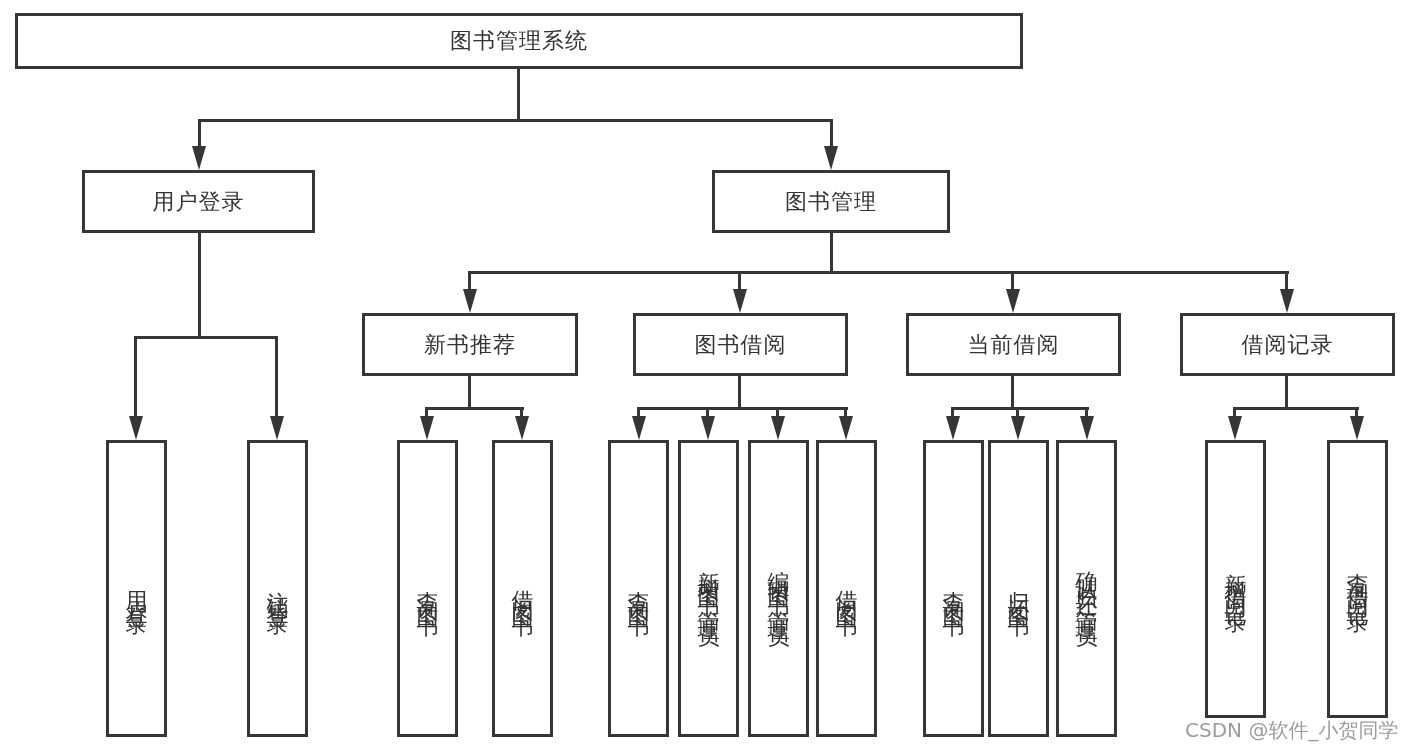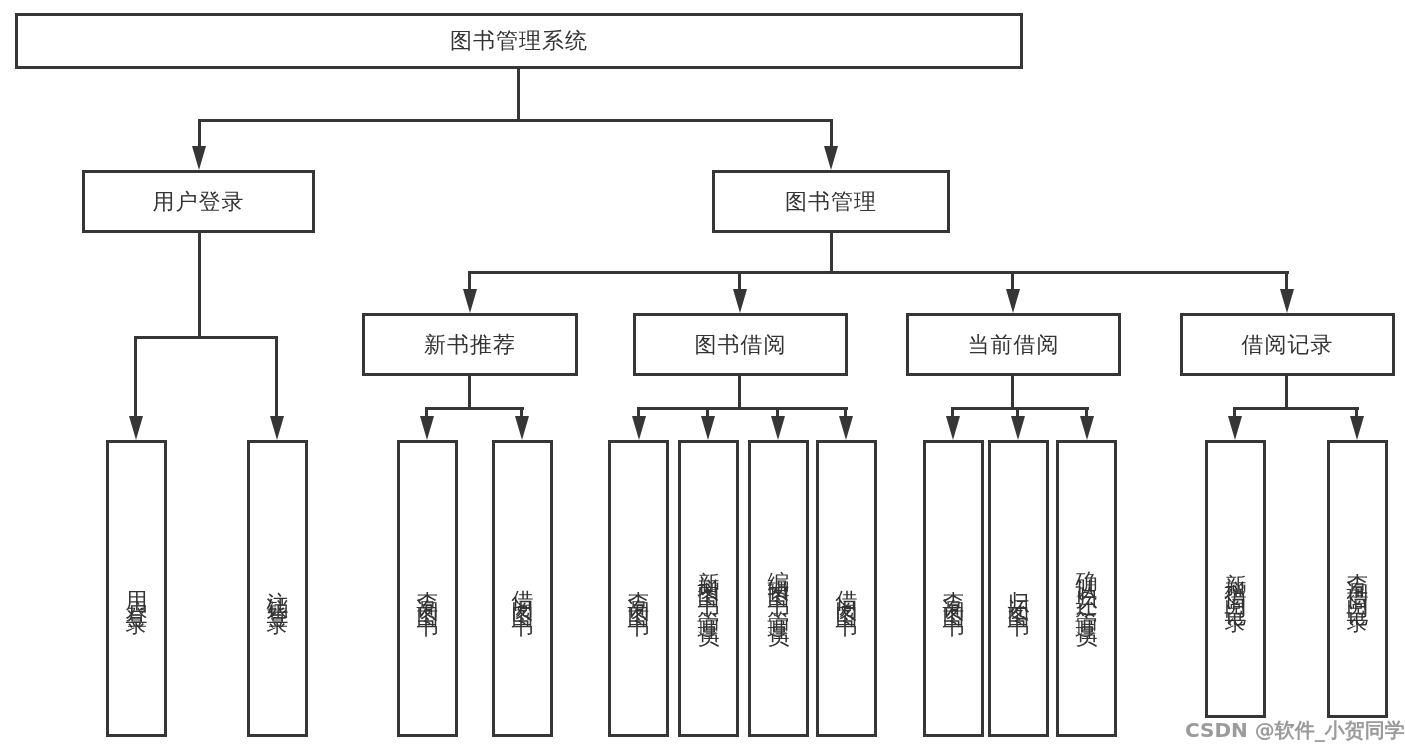--- a/index.html
+++ b/index.html
@@ -39,21 +39,20 @@
     border-right: 7px solid transparent;
     border-top: 24px solid #363636;
   }
   .watermark {
     position: absolute;
     left: 1185px;
     top: 717px;
     color: #9b9b9b;
     font-size: 20px;
     white-space: nowrap;
-    font-weight: bold;
   }
 </style>
 </head>
 <body>
 
 <div class="canvas">
 
   <div class="box" style="left:15px; top:13px; width:1008px; height:56px;">
     <span>图书管理系统</span>
   </div>

